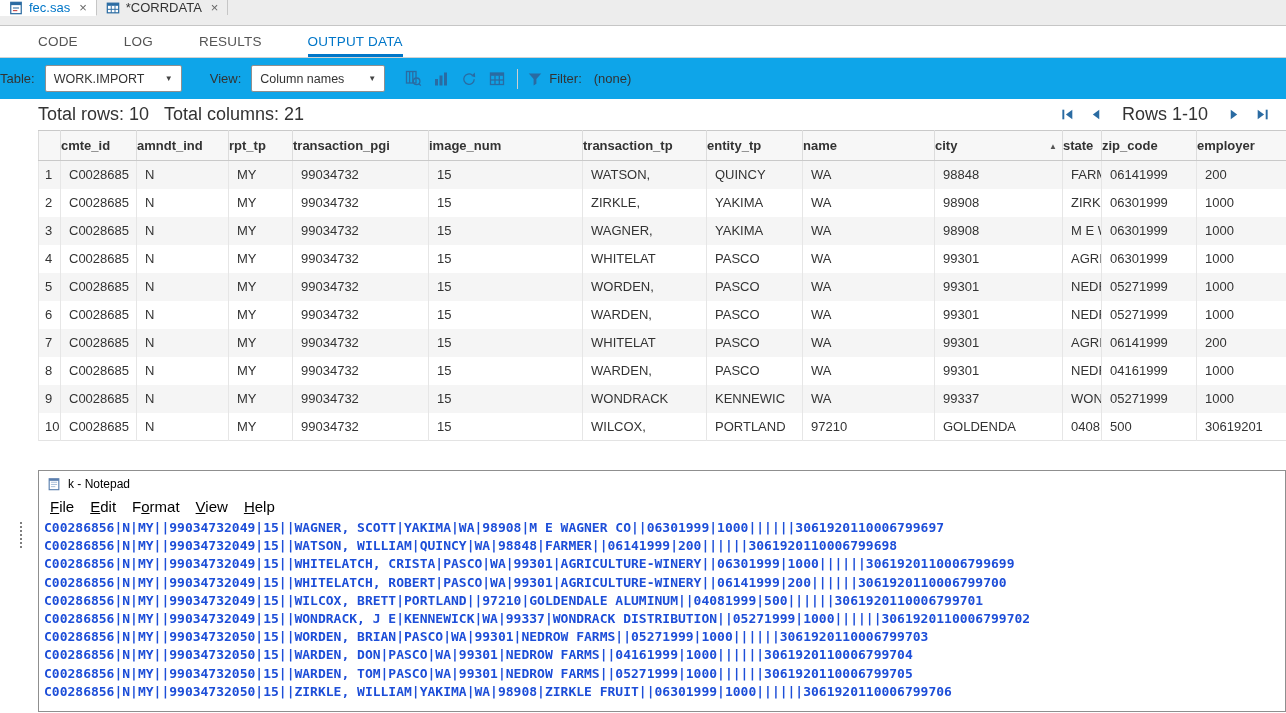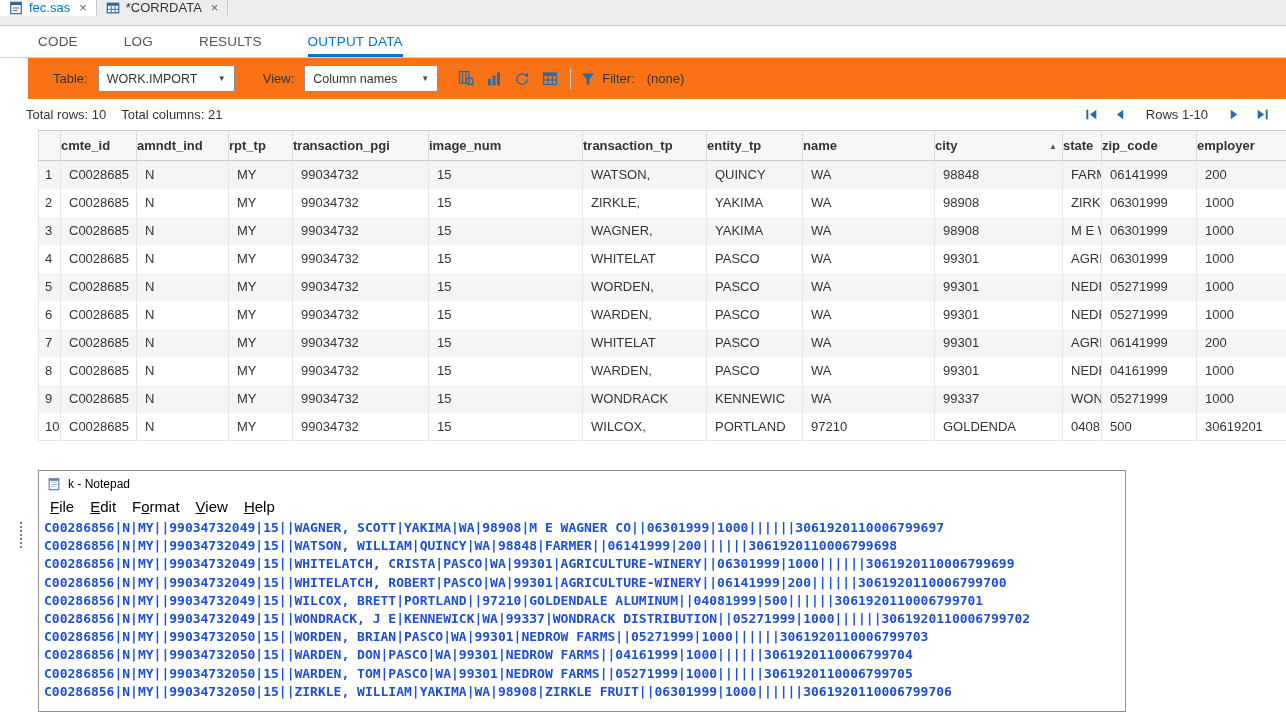--- a/index.html
+++ b/index.html
@@ -10,51 +10,51 @@
   .tab{display:flex;align-items:center;gap:6px;padding:0 9px;border-right:1px solid #c6c6c6;font-size:13px;color:#333;}
   .tab.active{background:#fff;color:#0076c8;border-bottom:1px solid #fff;margin-bottom:-1px;}
   .tab .close{color:#666;font-size:13px;margin-left:3px;line-height:1;}
 
   
   .navrow{height:32px;border-bottom:1px solid #d2d2d2;display:flex;align-items:stretch;padding-left:38px;gap:46px;background:#fff;}
   .nav-item{display:flex;align-items:center;font-size:13.5px;color:#545454;letter-spacing:.2px;border-bottom:3px solid transparent;padding-top:2px;}
   .nav-item.active{color:#0076c8;border-bottom-color:#0076c8;}
 
   
-  .toolbar{height:41px;display:flex;align-items:center;padding-left:25px;font-size:13px;background:#f97316;margin-left:28px;}
+  .toolbar{height:41px;display:flex;align-items:center;font-size:13px;background:#0ea5e9;}
   .tb-label{margin-right:10px;}
   .select{height:27px;border:1px solid #8f8f8f;border-radius:2px;background:#fff;display:flex;align-items:center;justify-content:space-between;padding:0 8px;font-size:12.5px;color:#333;}
   .select .caret{font-size:8px;color:#444;margin-left:12px;}
   .sel-table{width:137px;margin-right:28px;}
   .sel-view{width:134px;margin-right:14px;}
   .icon-btn{width:28px;height:27px;display:flex;align-items:center;justify-content:center;}
   .tb-sep{width:1px;height:20px;background:#cfcfcf;margin:0 9px 0 6px;}
   .filter-label{margin:0 12px 0 6px;}
   .filter-value{color:#333;}
   svg.blue{stroke:#2a6ba2;fill:none;stroke-width:1.3;}
   svg .fillb{fill:#2a6ba2;stroke:none;}
 
   
-  .inforow{height:31px;display:flex;align-items:center;padding:0 16px 0 26px;font-size:13px;color:#333;}
+  .inforow{height:31px;display:flex;align-items:center;padding:0 16px 0 38px;font-size:18px;color:#333;}
   .inforow .tcols{margin-left:15px;}
   .pager{margin-left:auto;display:flex;align-items:center;gap:12px;}
   .pager .pbtn{display:flex;align-items:center;justify-content:center;width:16px;height:16px;}
   .pager .plabel{margin:0 6px;}
 
   
   table.grid{margin-left:38px;width:1248px;border-collapse:collapse;table-layout:fixed;font-size:13px;border-bottom:1px solid #e3e3e3;}
   table.grid th{background:#f7f7f7;border-top:1px solid #c9c9c9;border-bottom:1px solid #c9c9c9;border-right:1px solid #dcdcdc;height:30px;padding:0 0;text-align:left;font-weight:bold;color:#333;white-space:nowrap;overflow:hidden;position:relative;}
   table.grid th.corner{border-left:1px solid #dcdcdc;}
   table.grid td{height:28px;padding:0 8px;border-right:1px solid #e6e6e6;white-space:nowrap;overflow:hidden;color:#333;}
   table.grid td.rownum{padding:0 4px 0 6px;border-left:1px solid #e6e6e6;}
   table.grid tbody tr:nth-child(odd) td{background:#f5f5f5;}
   .sort-arrow{position:absolute;right:5px;top:11px;font-size:8px;color:#555;}
 
   
-  .notepad{position:absolute;left:38px;top:470px;width:1088px;height:242px;border:1px solid #8f8f8f;background:#fff;overflow:hidden;}
+  .notepad{position:absolute;left:38px;top:470px;width:1248px;height:242px;border:1px solid #8f8f8f;background:#fff;overflow:hidden;}
   .np-title{height:25px;display:flex;align-items:center;gap:7px;padding-left:8px;font-size:12px;color:#000;background:#fff;}
   .np-menu{height:21px;display:flex;align-items:center;padding-left:3px;font-size:15px;color:#000;background:#fff;}
   .np-menu-item{padding:2px 8px;}
   .np-content{padding:2px 0 0 5px;font-family:"DejaVu Sans Mono",monospace;font-size:13px;font-weight:bold;line-height:18.2px;white-space:pre;color:#1d4ed8;}
 
   
   .splitter{position:absolute;left:18px;top:522px;width:6px;display:flex;flex-direction:column;gap:2px;align-items:center;}
   .splitter i{width:2px;height:2px;background:#555;border-radius:50%;display:block;}
 </style>
 </head>

